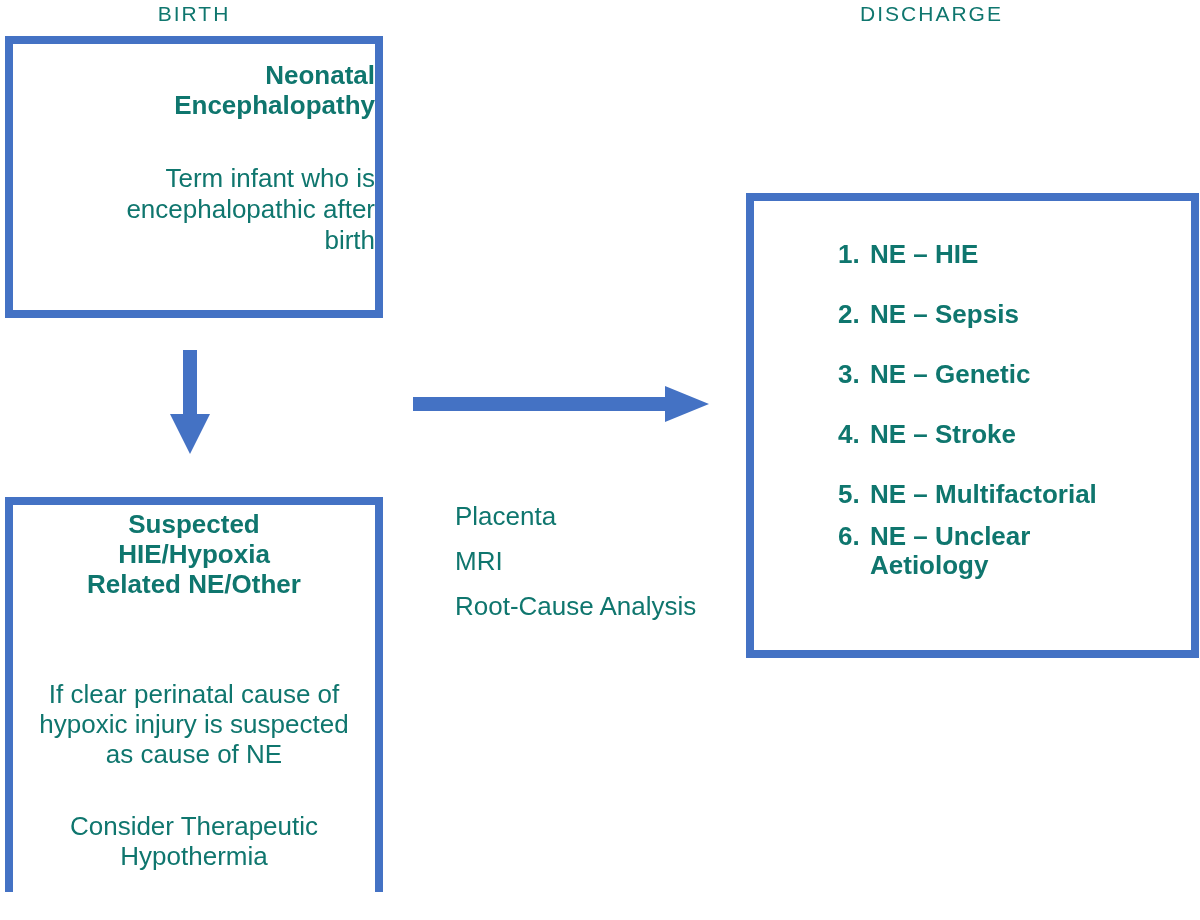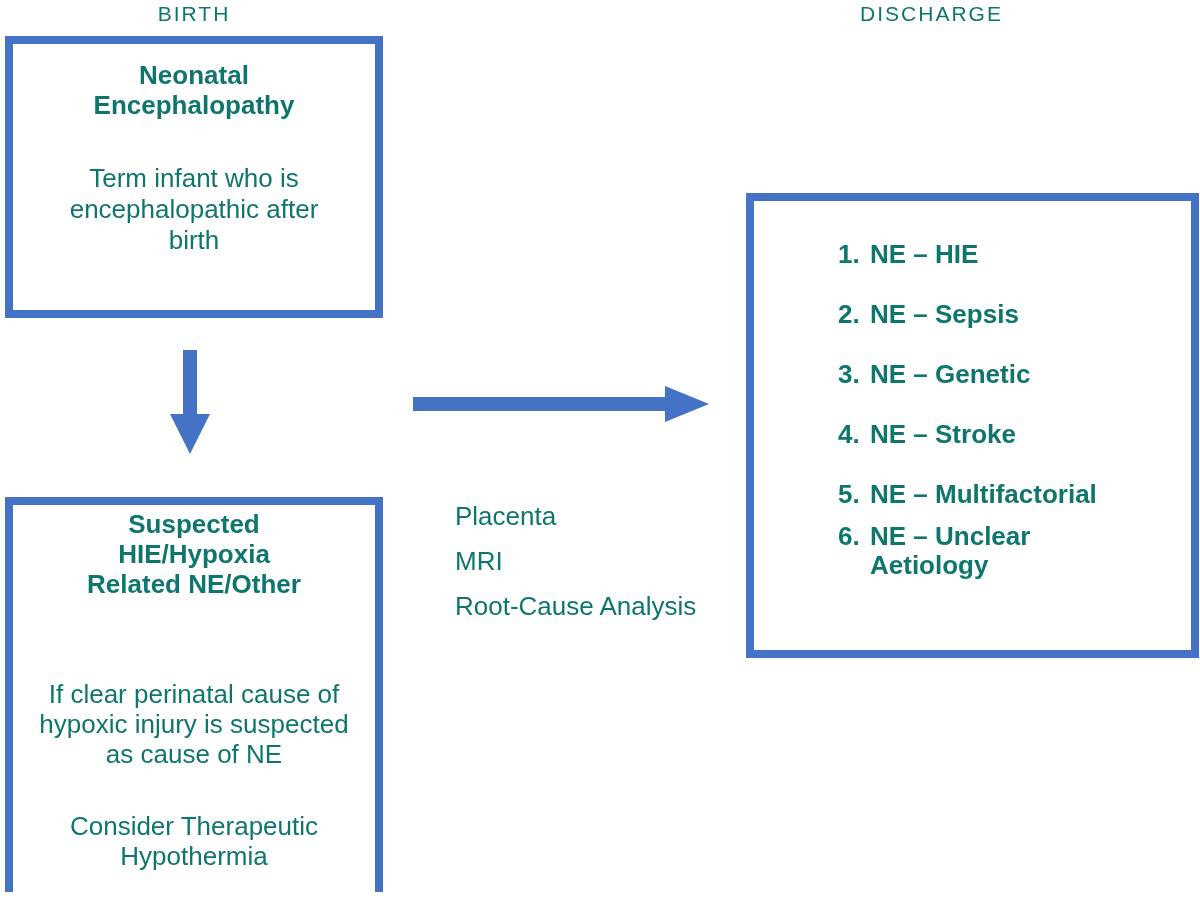--- a/index.html
+++ b/index.html
@@ -21,21 +21,21 @@
   }
   .stage-label.birth { left: 5px; width: 378px; }
   .stage-label.discharge { left: 705px; width: 453px; }
 
   .box {
     position: absolute;
     background: #ffffff;
     border: 8px solid #4472C4;
     box-sizing: border-box;
   }
-  .box-a { left: 5px;  top: 36px;  width: 378px; height: 282px; padding-top: 16px; text-align: center; }
+  .box-a { left: 5px;  top: 36px;  width: 378px; height: 282px; padding-top: 16px; text-align: right; }
   .box-b { left: 5px;  top: 497px; width: 378px; height: 416px; padding-top: 4px; text-align: center; }
   .box-c { left: 746px; top: 193px; width: 453px; height: 465px; padding: 39px 16px 0 84px; }
 
   .box-title {
     font-weight: bold;
     font-size: 26px;
     line-height: 30px;
     white-space: pre-line;
   }
   .box-body {

